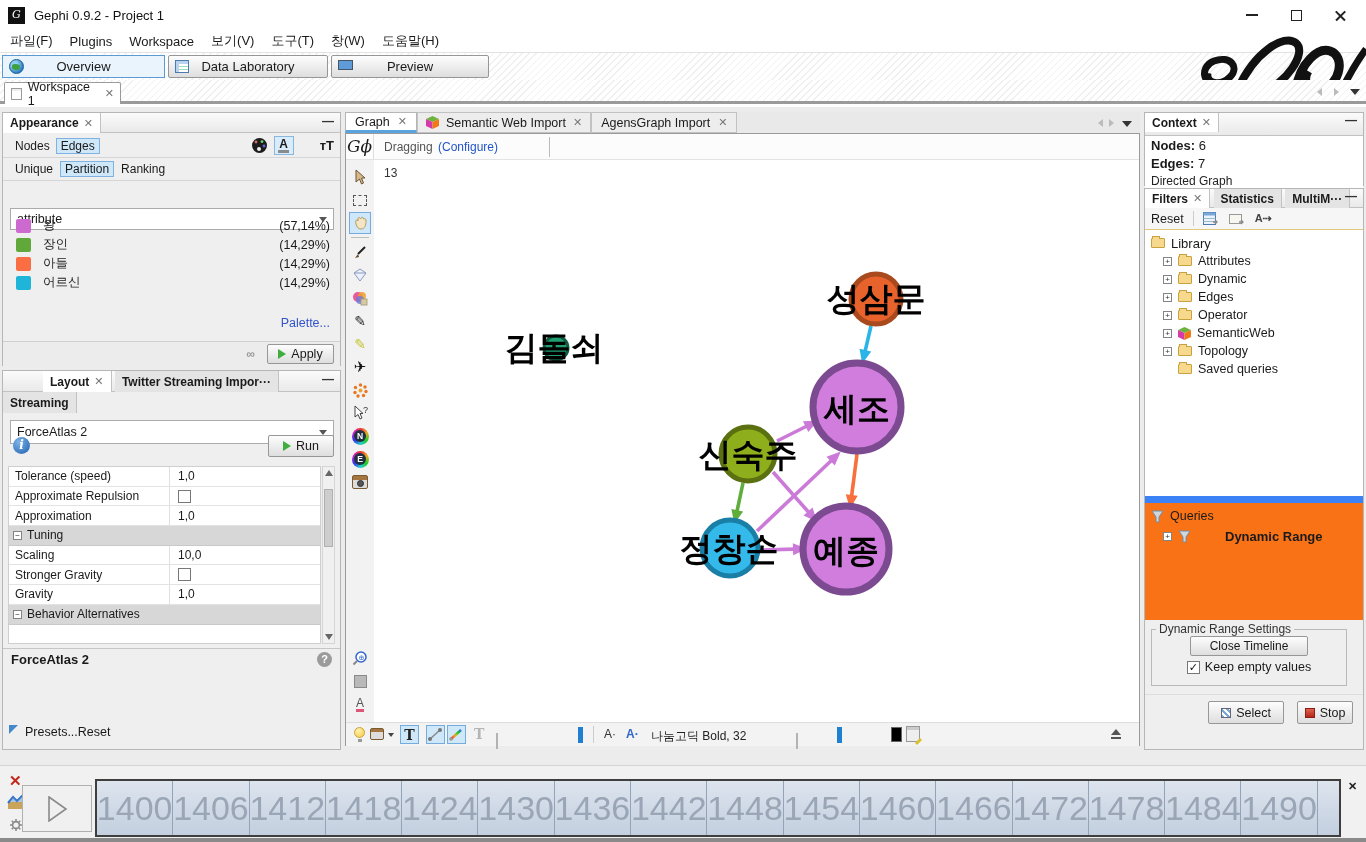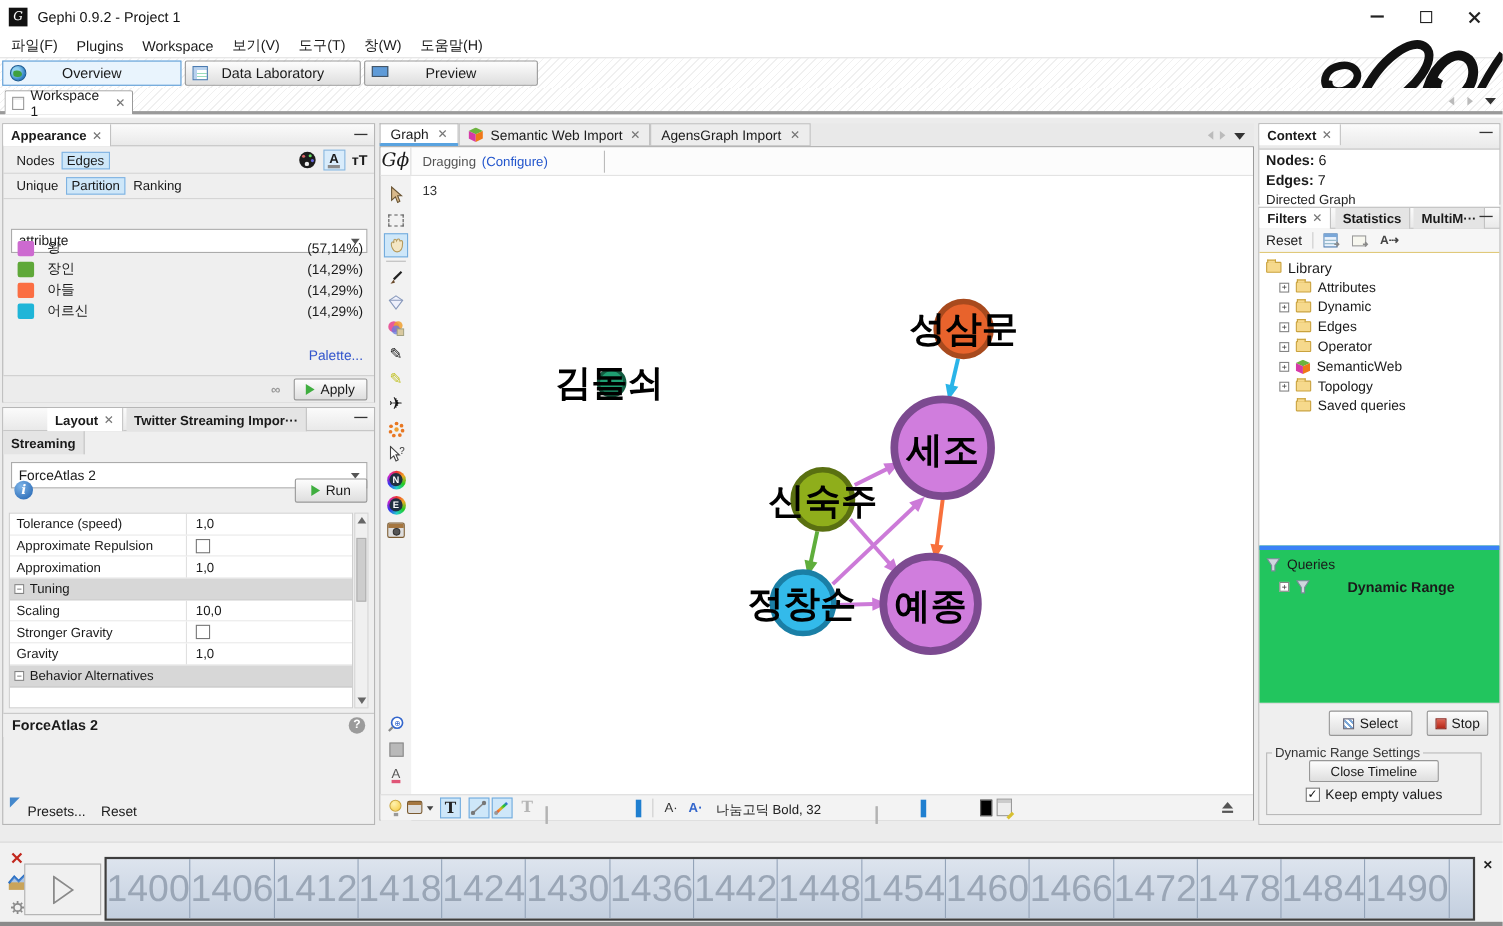--- a/index.html
+++ b/index.html
@@ -119,21 +119,21 @@
         <circle cx="8.5" cy="8.5" r="7.5" fill="#1c1c1c"></circle>
         <circle cx="5" cy="5" r="1.4" fill="#d66"></circle>
         <circle cx="11" cy="4.6" r="1.4" fill="#6d6"></circle>
         <circle cx="13" cy="9" r="1.4" fill="#66d"></circle>
         <circle cx="8" cy="12" r="2" fill="#eee"></circle>
       </svg>
     <span style="width:20px;height:19px;background:#d9ecfb;border:1px solid #8ab7dd;display:flex;flex-direction:column;align-items:center;justify-content:center;margin-right:4px;">
         <b style="font-size:12px;line-height:11px;">A</b>
         <span style="width:11px;height:3px;background:#8a8a8a;"></span>
       </span>
-    <span style="font-weight:bold;font-size:13px;margin-right:6px;">ᴛT</span>
+    <span style="font-weight:bold;font-size:13px;margin-right:6px;margin-left:20px;">ᴛT</span>
   </div>
   <div class="abs" style="left:0;top:45px;width:337px;height:23px;display:flex;align-items:center;padding-left:8px;gap:3px;border-bottom:1px solid #d5d5d5;">
     <span class="flattab"><span>Unique</span></span>
     <span class="seltab"><span>Partition</span></span>
     <span class="flattab"><span>Ranking</span></span>
   </div>
   <div class="abs combo" style="left:7px;top:75px;width:324px;height:22px;">
     <span>attribute</span>
     <span class="chev"></span>
   </div>
@@ -243,21 +243,21 @@
   <div class="abs" style="left:319px;top:95px;width:13px;height:178px;background:#f0f0f0;border:1px solid #d5d5d5;">
     <span class="abs" style="left:2px;top:3px;width:0;height:0;border-left:4px solid transparent;border-right:4px solid transparent;border-bottom:6px solid #666;"></span>
     <span class="abs" style="left:1px;top:22px;width:9px;height:58px;background:#cdcdcd;border:1px solid #b0b0b0;"></span>
     <span class="abs" style="left:2px;bottom:3px;width:0;height:0;border-left:4px solid transparent;border-right:4px solid transparent;border-top:6px solid #666;"></span>
   </div>
   <div class="abs" style="left:0;top:277px;width:337px;height:22px;border-top:1px solid #c6c6c6;background:#efefef;display:flex;align-items:center;">
     <b style="margin-left:8px;font-size:13px;">ForceAtlas 2</b>
     <span style="flex:1"></span>
     <span style="margin-right:8px;width:15px;height:15px;border-radius:50%;background:#9b9b9b;color:#fff;font-weight:bold;text-align:center;line-height:15px;font-size:11px;">?</span>
   </div>
-  <div class="abs" style="left:0;bottom:4px;width:337px;height:20px;display:flex;align-items:flex-end;gap:14px;padding-left:22px;font-size:12.5px;">
+  <div class="abs" style="left:0;bottom:4px;width:337px;height:20px;display:flex;align-items:flex-start;padding-left:22px;font-size:12.5px;">
     <span class="abs" style="left:6px;top:0;width:0;height:0;border-top:9px solid #4488cc;border-right:9px solid transparent;"></span>
     <span>Presets...</span>
     <span>Reset</span>
   </div>
 </div>
 
 <div class="abs" style="left:345px;top:112px;width:795px;height:21px;background:#e9e9e9;display:flex;align-items:flex-end;">
   <span style="height:21px;background:#fff;border:1px solid #b6b6b6;border-bottom:3px solid #59a3e0;display:inline-flex;align-items:center;gap:8px;padding:0 9px;font-size:12.5px;">
     <span>Graph</span>
       <span class="tx">✕</span>
@@ -535,58 +535,58 @@
         <span class="expbox">+</span>
         <span class="folder"></span>
         <span>Topology</span>
       </div>
       <div class="treerow" style="padding-left: 12px;">
         <span style="width:9px;flex:none;"></span>
         <span class="folder"></span>
         <span>Saved queries</span>
       </div>
     </div>
-  <div style="border-top:4px solid #3b82f6;background:#22c55e;height:143px;padding:4px 0 0 6px;">
+  <div style="border-top:7px solid #3b82f6;background:#f97316;height:124px;padding:4px 0 0 6px;">
     <div class="treerow">
       <svg width="13" height="13" viewBox="0 0 13 13">
           <path d="M1,1 L12,1 L8,7 L8,12 L5,12 L5,7 Z" fill="#cfd6de" stroke="#7a8a99"></path>
         </svg>
       <span>Queries</span>
     </div>
     <div class="treerow" style="padding-left:12px;height:22px;">
       <span class="expbox">+</span>
       <svg width="13" height="13" viewBox="0 0 13 13">
           <path d="M1,1 L12,1 L8,7 L8,12 L5,12 L5,7 Z" fill="#cfd6de" stroke="#7a8a99"></path>
         </svg>
       <b style="font-size:13px;margin-left:28px;">Dynamic Range</b>
     </div>
+  </div>
+  <div style="height:74px;background:#efefef;position:relative;">
+    <fieldset style="position:absolute;left:6px;top:2px;width:196px;height:64px;border:1px solid #b9b9b9;">
+      <legend style="font-size:12px;padding:0 3px;margin-left:4px;color:#333;">Dynamic Range Settings</legend>
+      <div style="text-align:center;">
+        <span class="btn" style="width:118px;height:20px;">
+            <span>Close Timeline</span>
+          </span>
+      </div>
+      <div style="display:flex;align-items:center;justify-content:center;gap:5px;margin-top:4px;">
+        <span class="checkbox">✓</span>
+        <span style="font-size:12.5px;">Keep empty values</span>
+      </div>
+    </fieldset>
   </div>
   <div style="height:36px;background:#efefef;display:flex;align-items:center;justify-content:flex-end;gap:13px;padding-right:10px;border-top:1px solid #ddd;">
     <span class="btn" style="width:76px;height:23px;">
       <span style="width:10px;height:10px;border:1px solid #667;background:repeating-linear-gradient(45deg,#7aa7d8 0 2px,#fff 2px 4px);"></span>
       <span style="font-size:12.5px;">Select</span>
     </span>
     <span class="btn" style="width:56px;height:23px;">
       <span style="width:10px;height:10px;background:linear-gradient(#e0604f,#b52718);border:1px solid #8a1f17;"></span>
       <span style="font-size:12.5px;">Stop</span>
     </span>
-  </div>
-  <div style="height:74px;background:#efefef;position:relative;">
-    <fieldset style="position:absolute;left:6px;top:2px;width:196px;height:64px;border:1px solid #b9b9b9;">
-      <legend style="font-size:12px;padding:0 3px;margin-left:4px;color:#333;">Dynamic Range Settings</legend>
-      <div style="text-align:center;">
-        <span class="btn" style="width:118px;height:20px;">
-            <span>Close Timeline</span>
-          </span>
-      </div>
-      <div style="display:flex;align-items:center;justify-content:center;gap:5px;margin-top:4px;">
-        <span class="checkbox">✓</span>
-        <span style="font-size:12.5px;">Keep empty values</span>
-      </div>
-    </fieldset>
   </div>
 </div>
 
 <div class="abs" style="left:0;top:765px;width:1366px;height:77px;background:#f1f1f1;border-top:1px solid #d4d4d4;border-bottom:4px solid #8a8a8a;">
   <span class="abs" style="left:9px;top:8px;color:#c2271d;font-weight:bold;font-size:15px;line-height:13px;">✕</span>
   <svg class="abs" style="left:7px;top:28px;" width="18" height="16" viewBox="0 0 18 16">
       <rect x="1" y="8" width="15" height="7" fill="#c9a45a"></rect>
       <polyline points="1,9 6,3 10,7 16,1" fill="none" stroke="#2a6fc4" stroke-width="2"></polyline>
       <polygon points="1,9 6,3 10,7 16,1 16,8 1,8" fill="#6a9ad8" opacity="0.5"></polygon>
     </svg>

